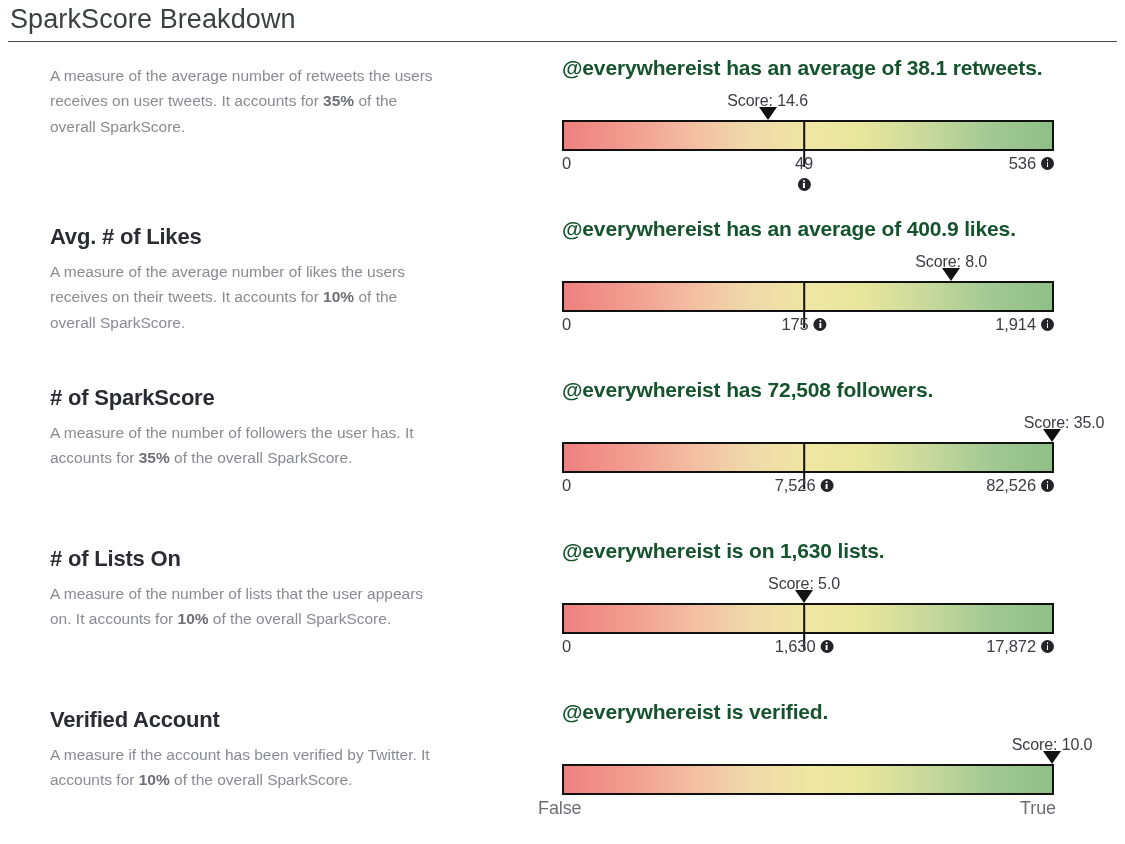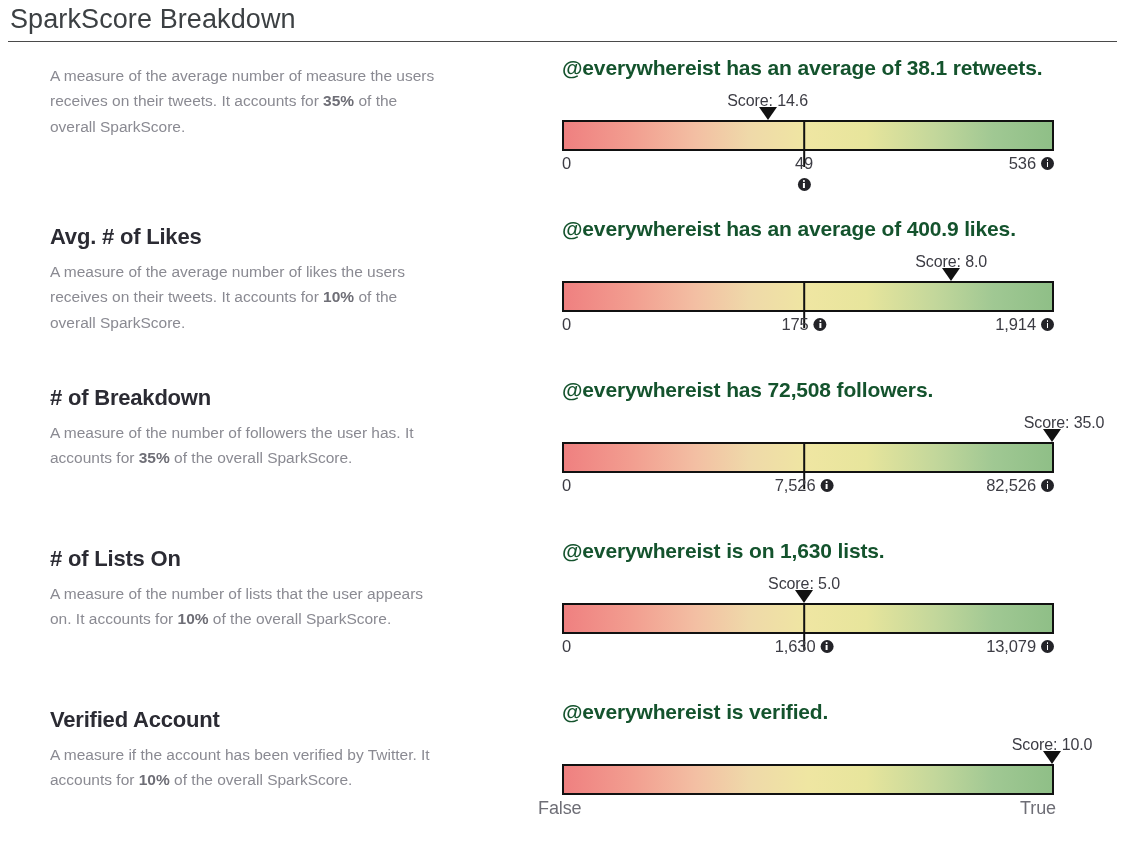--- a/index.html
+++ b/index.html
@@ -198,21 +198,21 @@
 <div id="page">
 
   <div class="page-header">
     <h1 class="page-title">SparkScore Breakdown</h1>
     <div class="header-rule"></div>
   </div>
 
   <div class="rows" id="rows">
       <div class="row">
         <div class="desc-col">
-          <div class="metric-desc"><span>A measure of the average number of measure the users receives on their tweets. It accounts for </span><b>35%</b><span> of the overall SparkScore.</span></div>
+          <div class="metric-desc"><span>A measure of the average number of retweets the users receives on user tweets. It accounts for </span><b>35%</b><span> of the overall SparkScore.</span></div>
         </div>
         <div class="gauge-col">
           <div class="gauge-statement">@everywhereist has an average of 38.1 retweets.</div>
           <div class="gauge-area">
             <div class="score-line">
               <div class="score-label" style="left: 41.8%;">Score: 14.6</div>
             </div>
             <div class="marker-line">
               <div class="marker" style="left: 41.8%;"></div>
             </div>
@@ -267,21 +267,21 @@
               <div class="axis-label right">
                 <span>1,914</span>
                 <span class="info-icon"></span>
               </div>
             </div>
           </div>
         </div>
       </div>
       <div class="row">
         <div class="desc-col">
-          <div class="metric-title"># of Breakdown</div>
+          <div class="metric-title"># of SparkScore</div>
           <div class="metric-desc"><span>A measure of the number of followers the user has. It accounts for </span><b>35%</b><span> of the overall SparkScore.</span></div>
         </div>
         <div class="gauge-col">
           <div class="gauge-statement">@everywhereist has 72,508 followers.</div>
           <div class="gauge-area">
             <div class="score-line">
               <div class="score-label" style="left: 99.6%; margin-left: 12px;">Score: 35.0</div>
             </div>
             <div class="marker-line">
               <div class="marker" style="left: 99.6%;"></div>
@@ -328,21 +328,21 @@
             </div>
             <div class="axis">
               <div class="axis-label left">
                 <span>0</span>
               </div>
               <div class="axis-label mid" style="left: 49.2%;">
                 <span>1,630</span>
                 <span class="info-icon"></span>
               </div>
               <div class="axis-label right">
-                <span>13,079</span>
+                <span>17,872</span>
                 <span class="info-icon"></span>
               </div>
             </div>
           </div>
         </div>
       </div>
       <div class="row bool">
         <div class="desc-col">
           <div class="metric-title">Verified Account</div>
           <div class="metric-desc"><span>A measure if the account has been verified by Twitter. It accounts for </span><b>10%</b><span> of the overall SparkScore.</span></div>

